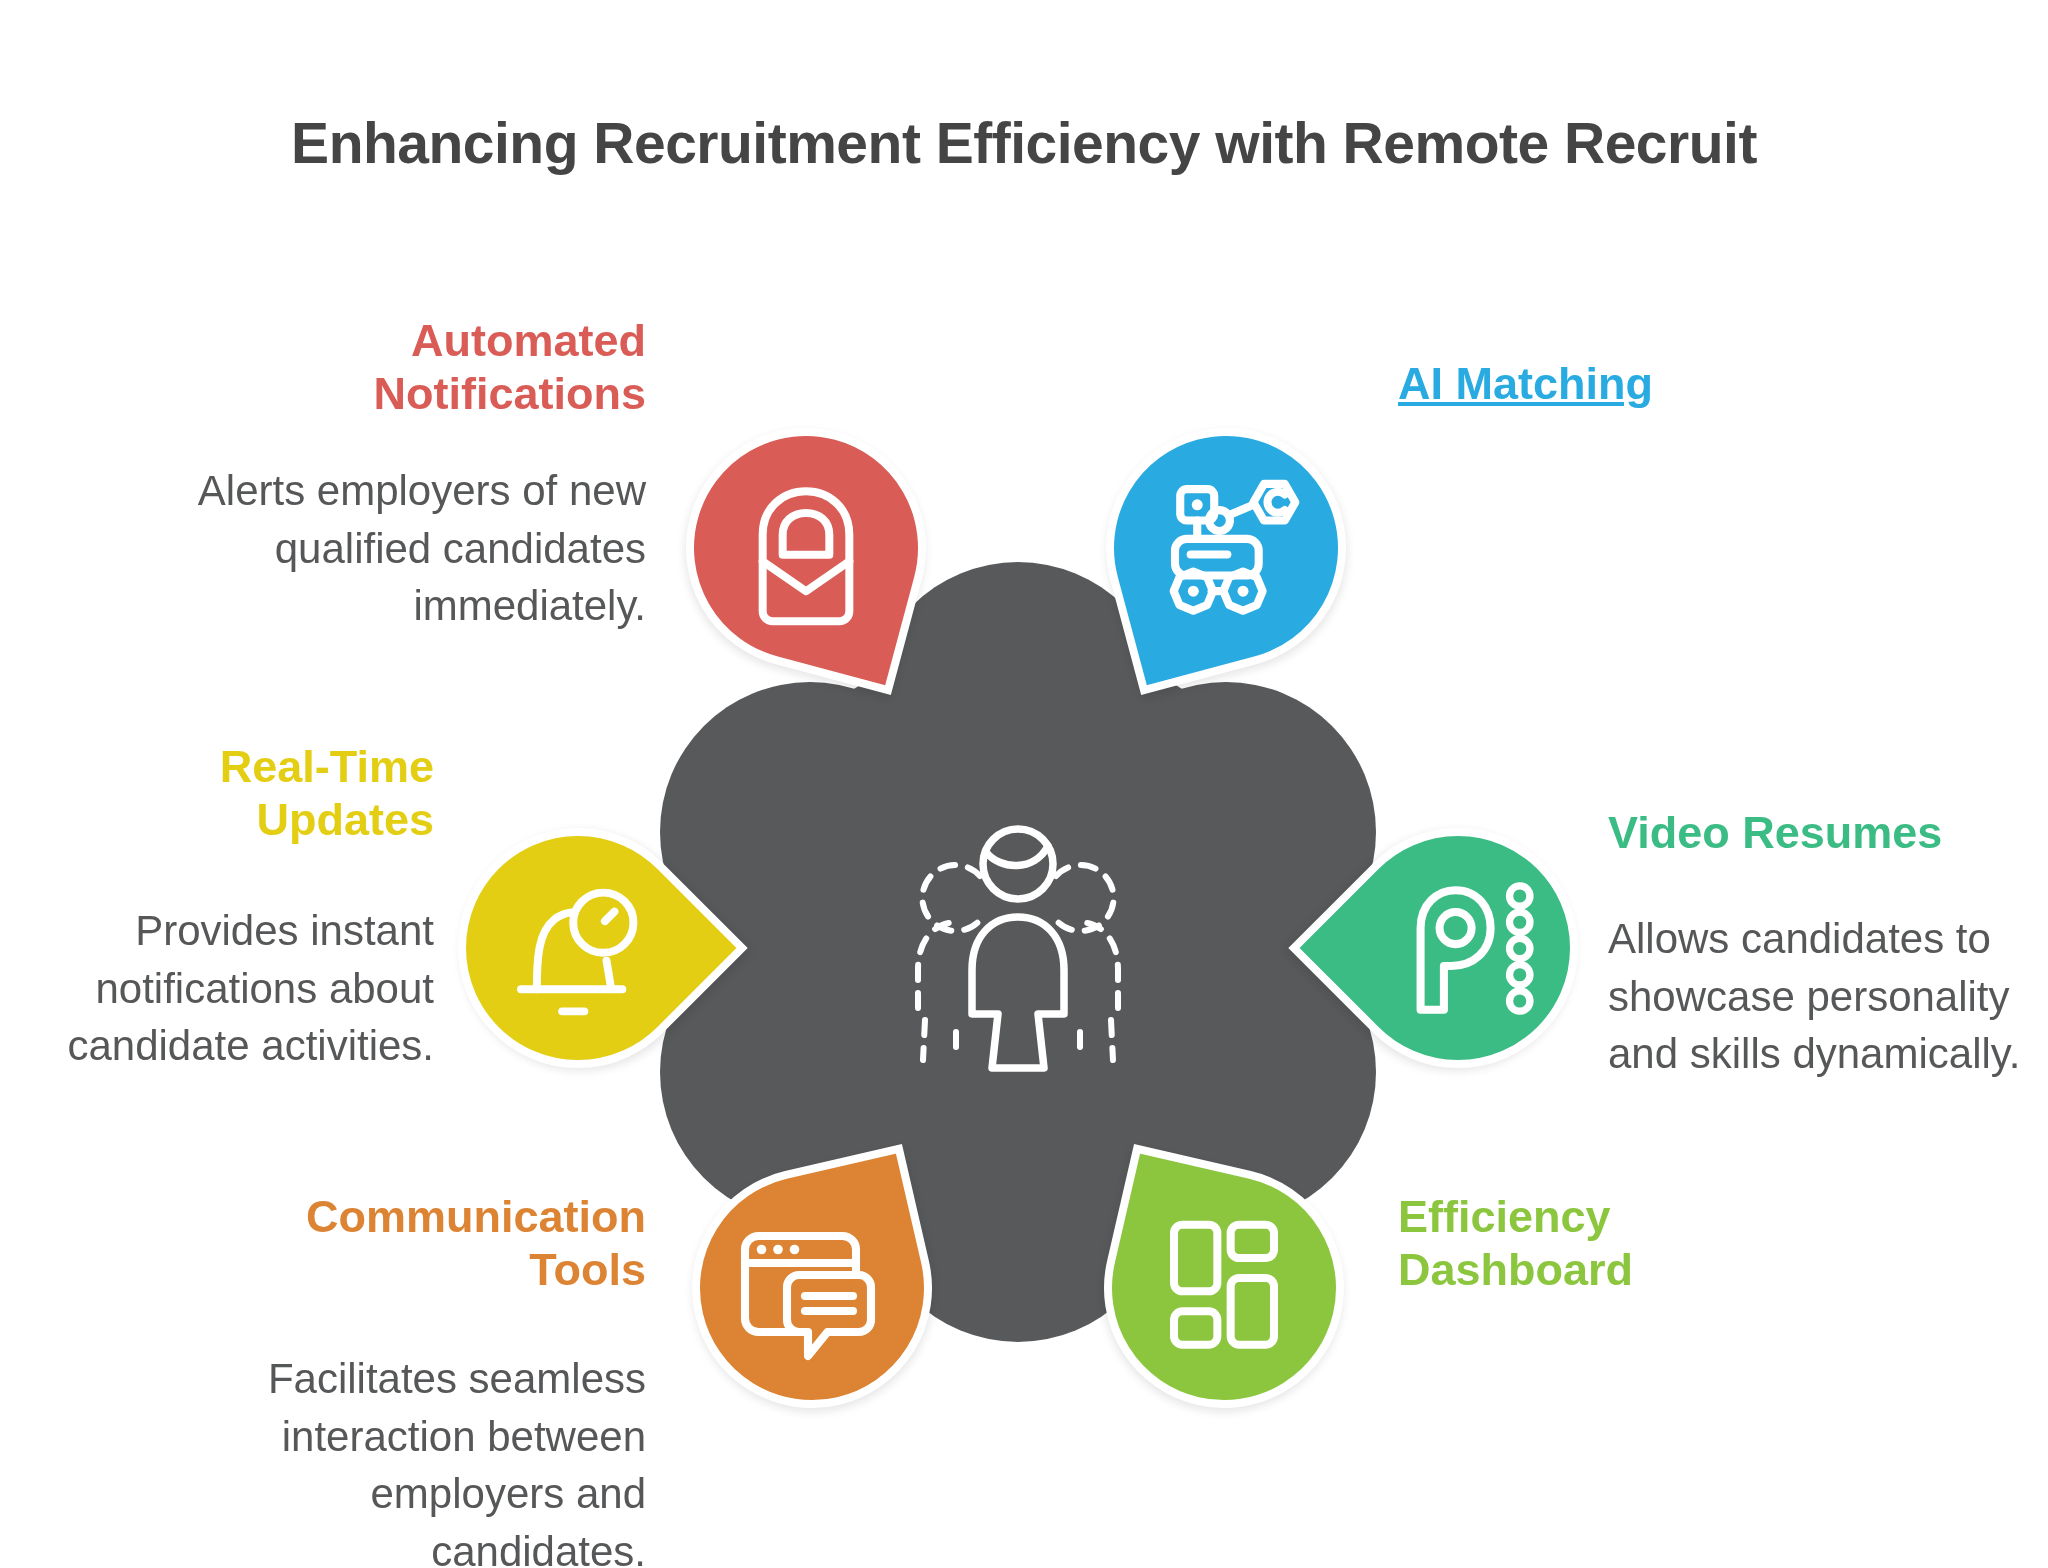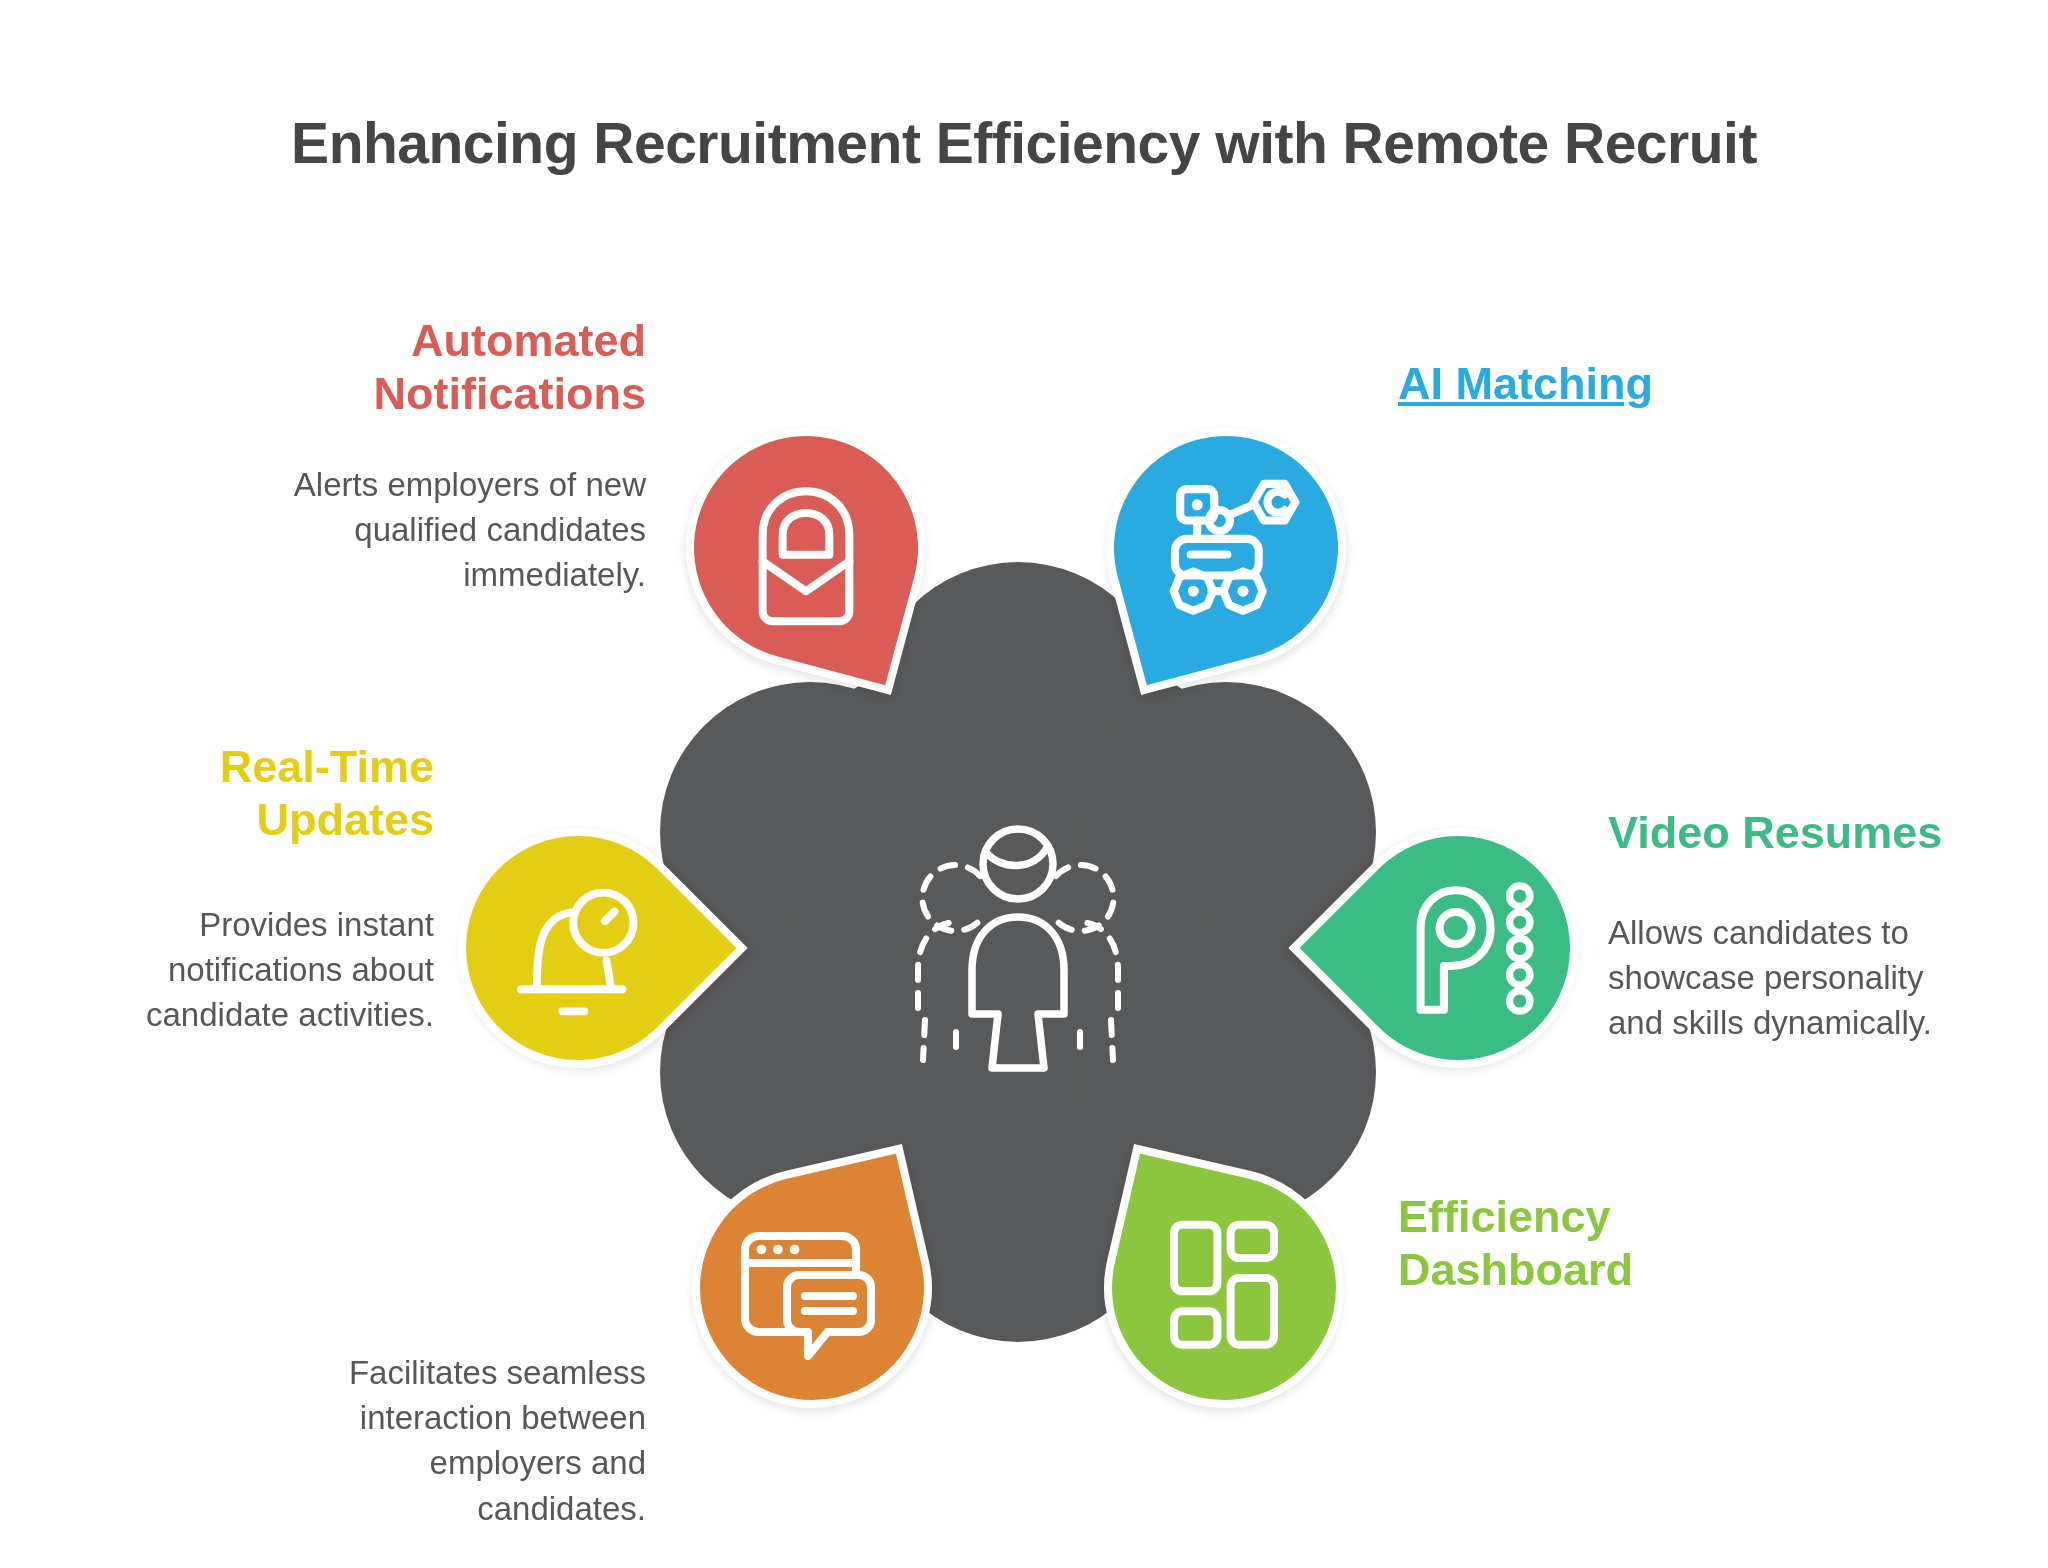--- a/index.html
+++ b/index.html
@@ -40,21 +40,21 @@
   .petal--bl{left:692px;top:1168px;border-radius:50% 0 50% 50%;transform:rotate(-13deg);}
   .petal--bl .petal-icon{transform:rotate(13deg);}
   .petal--br{left:1104px;top:1168px;border-radius:0 50% 50% 50%;transform:rotate(13deg);}
   .petal--br .petal-icon{transform:rotate(-13deg);}
   
   .feature-title{
     position:absolute;font-weight:bold;font-size:45px;line-height:1.18;
     white-space:pre-line;z-index:4;
   }
   .feature-desc{
-    position:absolute;font-size:33px;line-height:1.37;color:#565758;
+    position:absolute;font-size:42px;line-height:1.37;color:#565758;
     white-space:pre-line;z-index:4;
   }
   .ta-r{text-align:right;}
   .t-red-h   {right:1426px;top:292px;width:600px;}
   .t-red-d   {right:1426px;top:462px;width:600px;}
   .t-blue-h  {left:1398px;top:357px;width:560px;text-decoration:underline;}
   .t-blue-d  {left:1398px;top:452px;width:480px;}
   .t-yellow-h{right:1638px;top:740px;width:500px;}
   .t-yellow-d{right:1638px;top:902px;width:500px;}
   .t-green-h {left:1608px;top:806px;width:520px;}
@@ -214,20 +214,22 @@
 Updates</div>
   <div class="feature-desc ta-r t-yellow-d">Provides instant
 notifications about
 candidate activities.</div>
 
   <div class="feature-title t-green-h" style="color: rgb(60, 188, 133);">Video Resumes</div>
   <div class="feature-desc t-green-d">Allows candidates to
 showcase personality
 and skills dynamically.</div>
 
+  <div class="feature-title ta-r t-orange-h" style="color: rgb(220, 132, 51);">Communication
+Tools</div>
   <div class="feature-desc ta-r t-orange-d">Facilitates seamless
 interaction between
 employers and
 candidates.</div>
 
   <div class="feature-title t-lgreen-h" style="color: rgb(140, 198, 63);">Efficiency
 Dashboard</div>
 
 </div>
 

